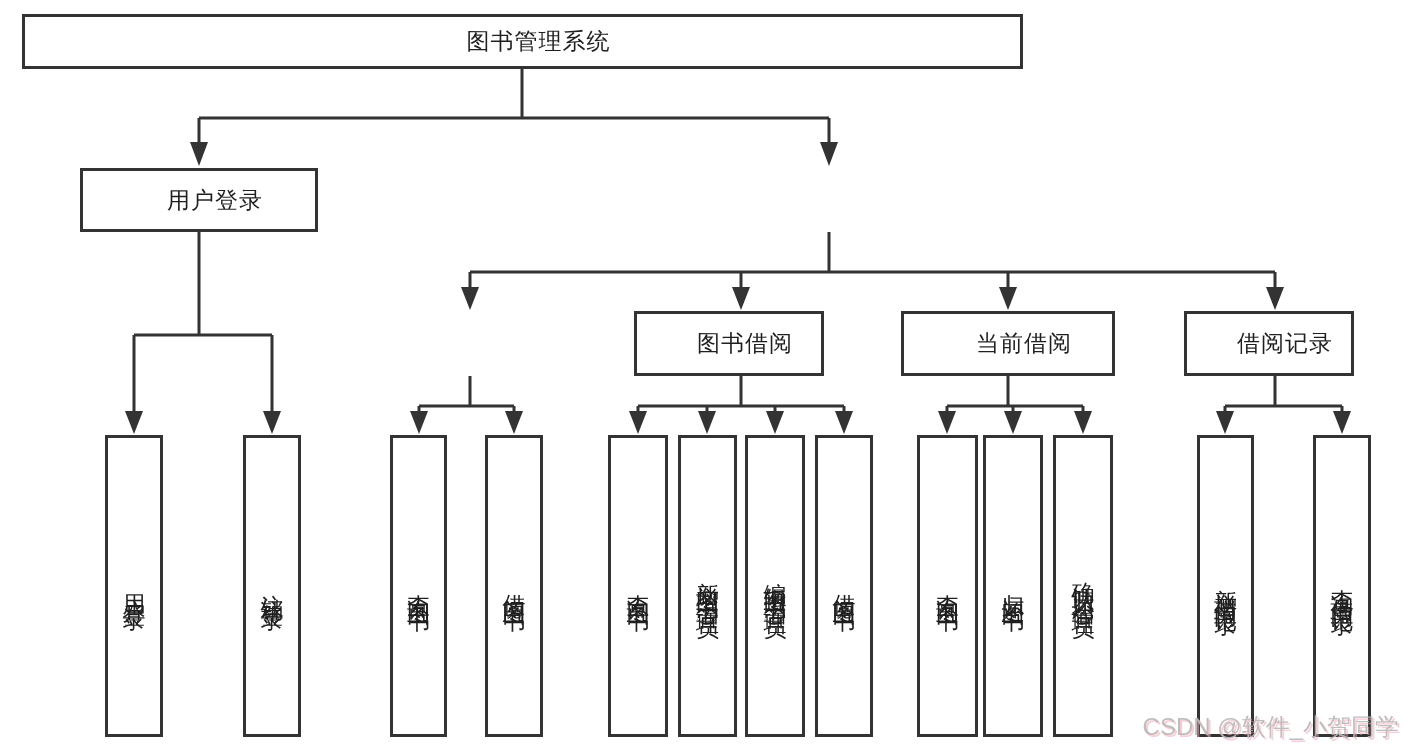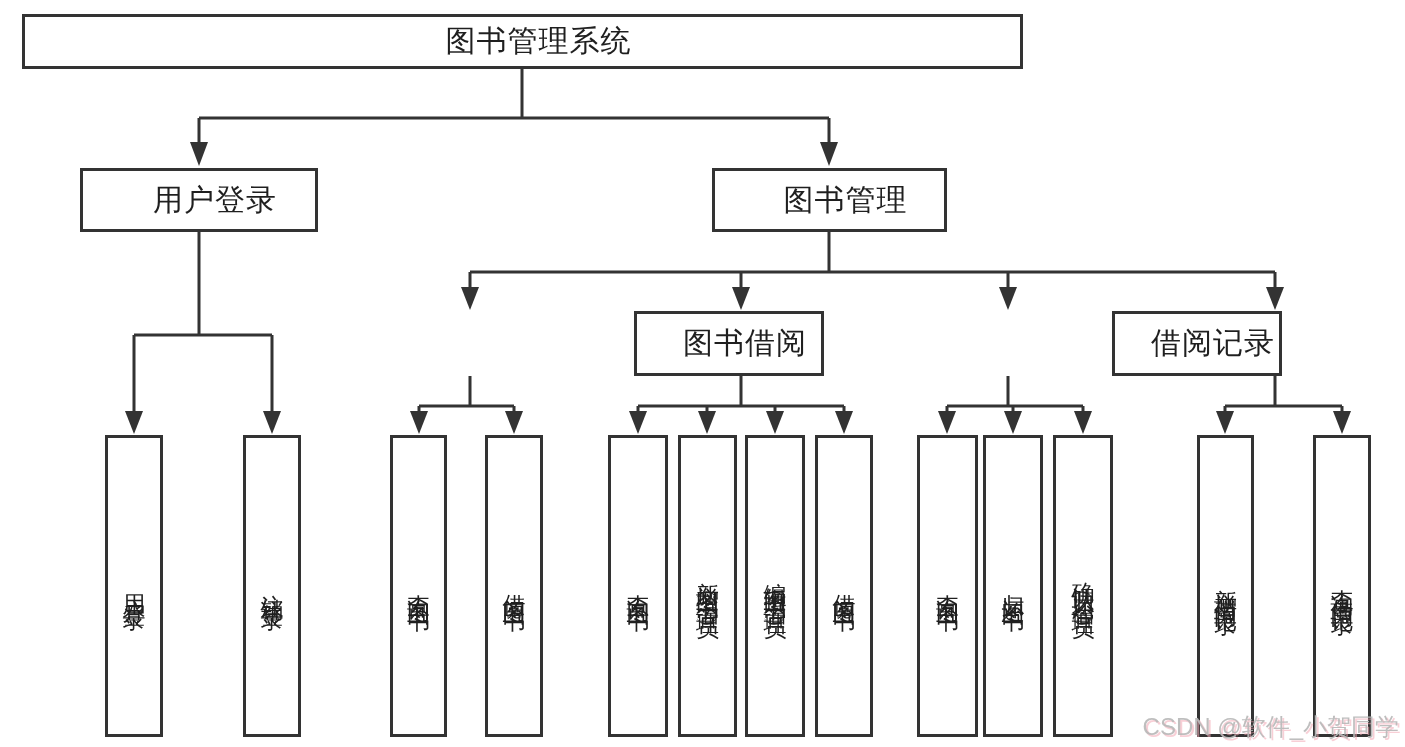--- a/index.html
+++ b/index.html
@@ -16,21 +16,21 @@
     position: absolute;
     box-sizing: border-box;
     background: #ffffff;
     border: 3px solid #333333;
     color: #1f1f1f;
     display: flex;
     align-items: center;
     justify-content: center;
     z-index: 2;
   }
-  .node { font-size: 30px; letter-spacing: 1px; padding-left: 32px; }
+  .node { font-size: 23px; letter-spacing: 1px; padding-left: 32px; }
   .leaf {
     writing-mode: vertical-rl;
     text-orientation: mixed;
     font-size: 23px;
     letter-spacing: 5px;
     line-height: 1;
   }
   .watermark {
     position: absolute;
     right: 6px;
@@ -83,24 +83,24 @@
       <polygon points="1004,411 1022,411 1013,434"></polygon>
       <polygon points="1074,411 1092,411 1083,434"></polygon>
       <polygon points="1216,411 1234,411 1225,434"></polygon>
       <polygon points="1333,411 1351,411 1342,434"></polygon>
     </g>
   </svg>
 
   <div class="node" style="left:22px; top:14px; width:1001px; height:55px;">图书管理系统</div>
 
   <div class="node" style="left:80px; top:168px; width:238px; height:64px;">用户登录</div>
-  <div class="node" style="left:712px; top:168px; width:235px; height:64px;">图书管理</div>
 
   <div class="node" style="left:634px; top:311px; width:190px; height:65px;">图书借阅</div>
-  <div class="node" style="left:1112px; top:311px; width:170px; height:65px;">借阅记录</div>
+  <div class="node" style="left:901px; top:311px; width:214px; height:65px;">当前借阅</div>
+  <div class="node" style="left:1184px; top:311px; width:170px; height:65px;">借阅记录</div>
 
   <div class="leaf" style="left:105px; top:435px; width:58px; height:302px;">用户登录</div>
   <div class="leaf" style="left:243px; top:435px; width:58px; height:302px;">注销登录</div>
 
   <div class="leaf" style="left:390px; top:435px; width:57px; height:302px;">查询图书</div>
   <div class="leaf" style="left:485px; top:435px; width:58px; height:302px;">借阅图书</div>
 
   <div class="leaf" style="left:608px; top:435px; width:60px; height:302px;">查询图书</div>
   <div class="leaf" style="left:678px; top:435px; width:59px; height:302px;">新增图书（管理员）</div>
   <div class="leaf" style="left:745px; top:435px; width:60px; height:302px;">编辑图书（管理员）</div>

